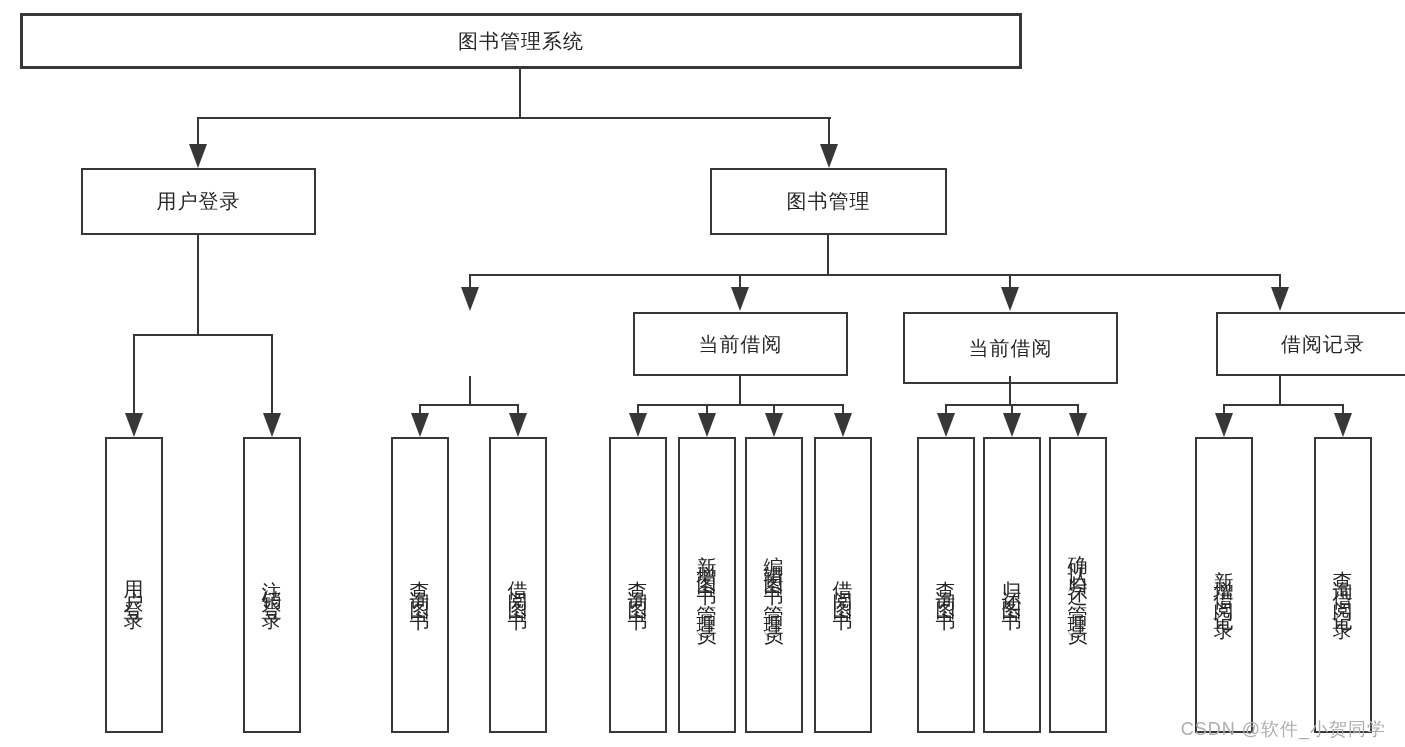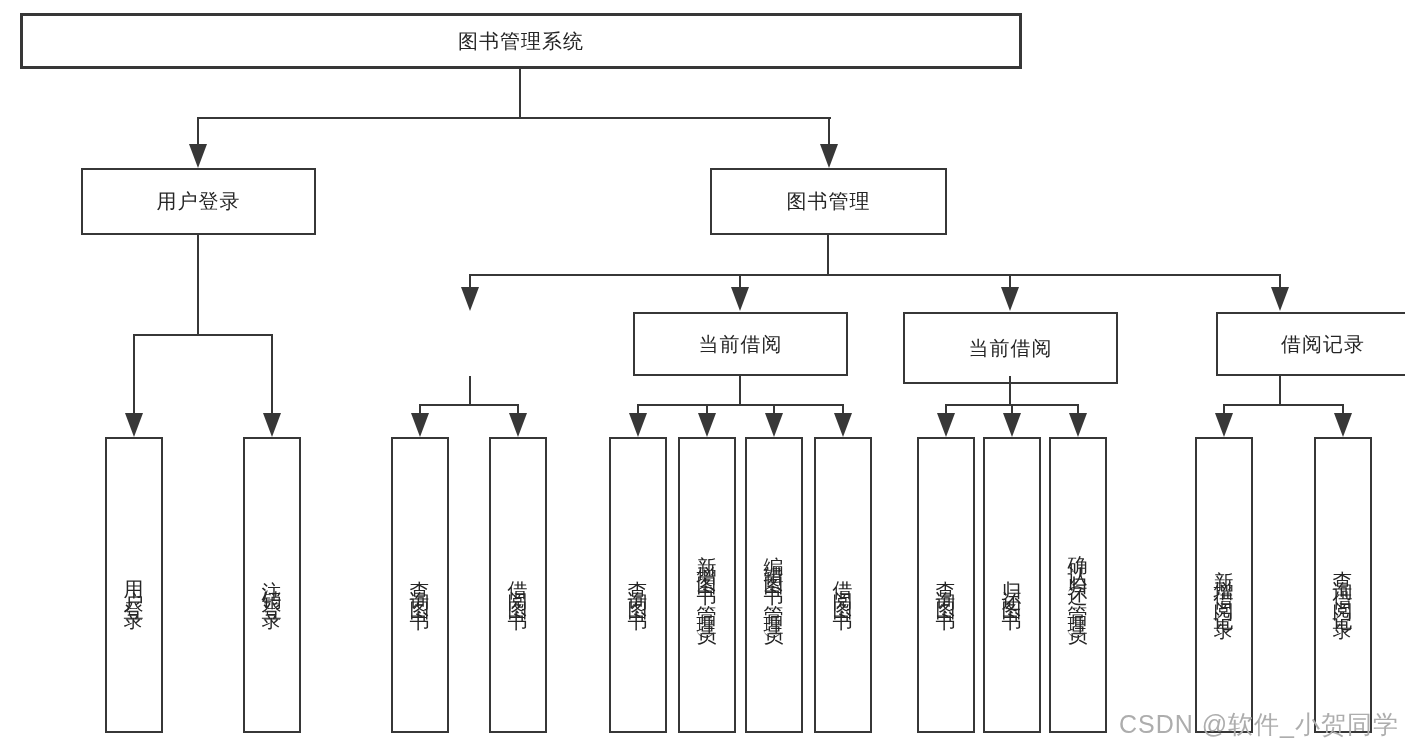--- a/index.html
+++ b/index.html
@@ -48,22 +48,22 @@
   .vl{position:absolute;width:2px;background:var(--line);}
   .hl{position:absolute;height:2px;background:var(--line);}
   .ar{
     position:absolute;width:0;height:0;
     border-left:9px solid transparent;
     border-right:9px solid transparent;
     border-top:24px solid var(--line);
   }
   .watermark{
     position:absolute;
-    right:6px;bottom:6px;
-    font-size:25px;
+    right:19px;bottom:6px;
+    font-size:18px;
     color:var(--wm);
     letter-spacing:1px;
     white-space:nowrap;
   }
 </style>
 </head>
 <body>
 
 <div class="canvas">
 

